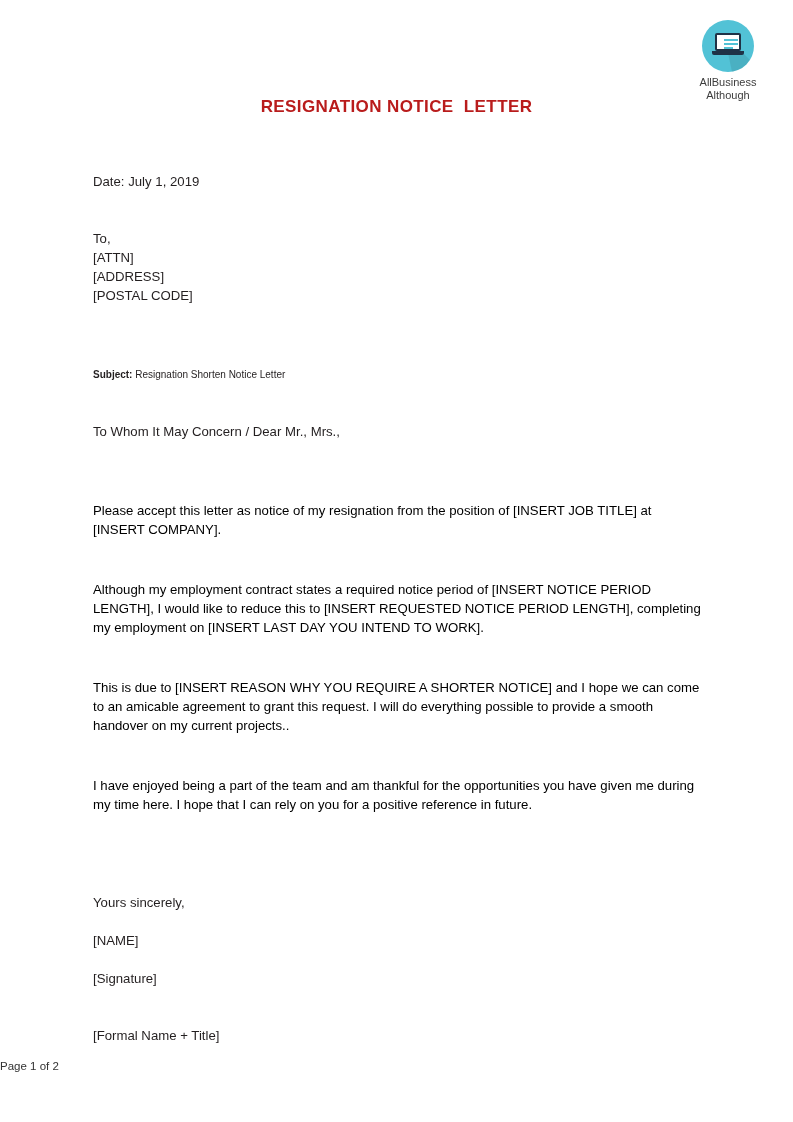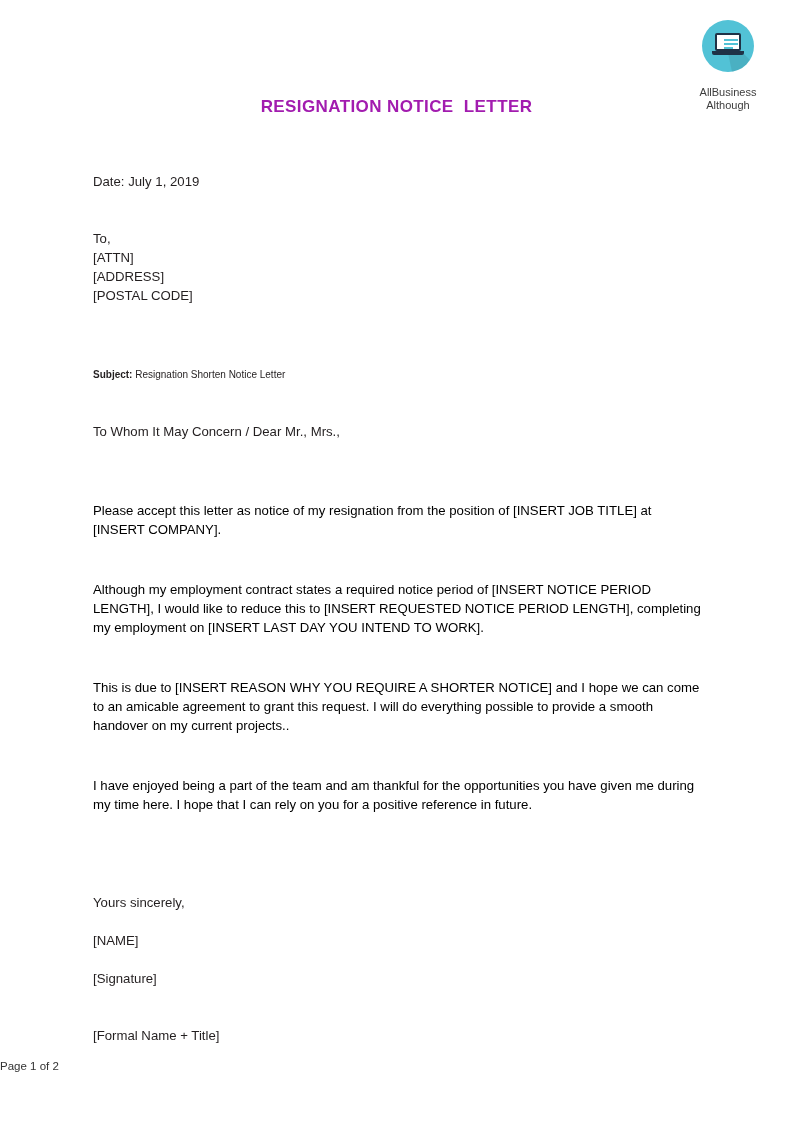--- a/index.html
+++ b/index.html
@@ -76,38 +76,38 @@
   .laptop-base {
     position: absolute;
     left: 0;
     top: 18px;
     width: 32px;
     height: 4px;
     background: #1f3246;
     border-radius: 0 0 2px 2px;
   }
   .logo-text {
-    margin-top: 14px;
+    margin-top: 4px;
     font-size: 11px;
     line-height: 13px;
     color: #3d3d3d;
     font-family: "Liberation Sans", sans-serif;
   }
 
   
   .doc-title {
     position: absolute;
     left: 0;
     top: 97px;
     width: 793px;
     text-align: center;
     font-size: 17px;
     font-weight: bold;
     letter-spacing: 0.4px;
-    color: #a21caf;
+    color: #b91c1c;
     white-space: pre;
   }
 
   
   .body-area {
     position: absolute;
     left: 93px;
     top: 172px;
     width: 610px;
   }

